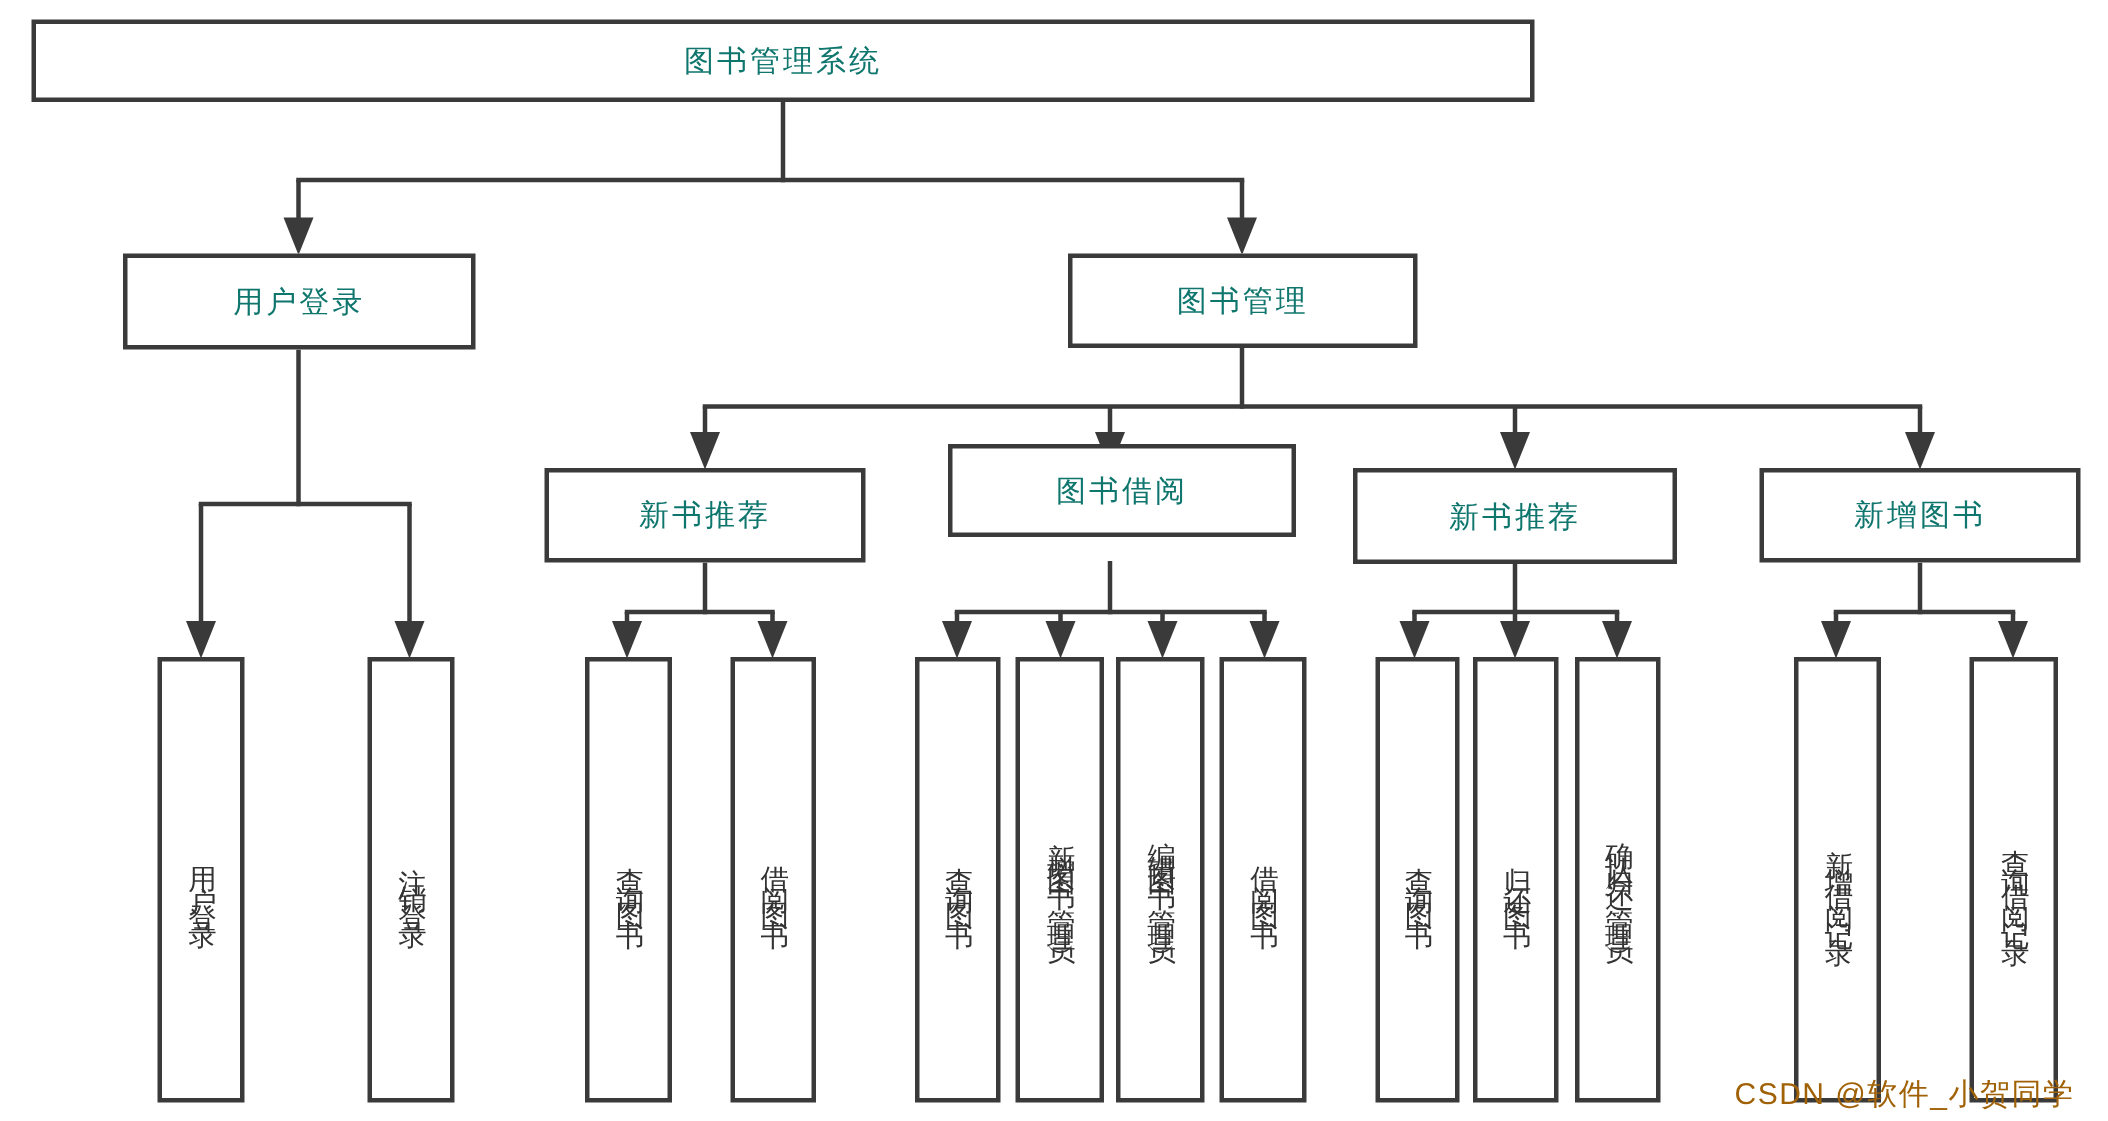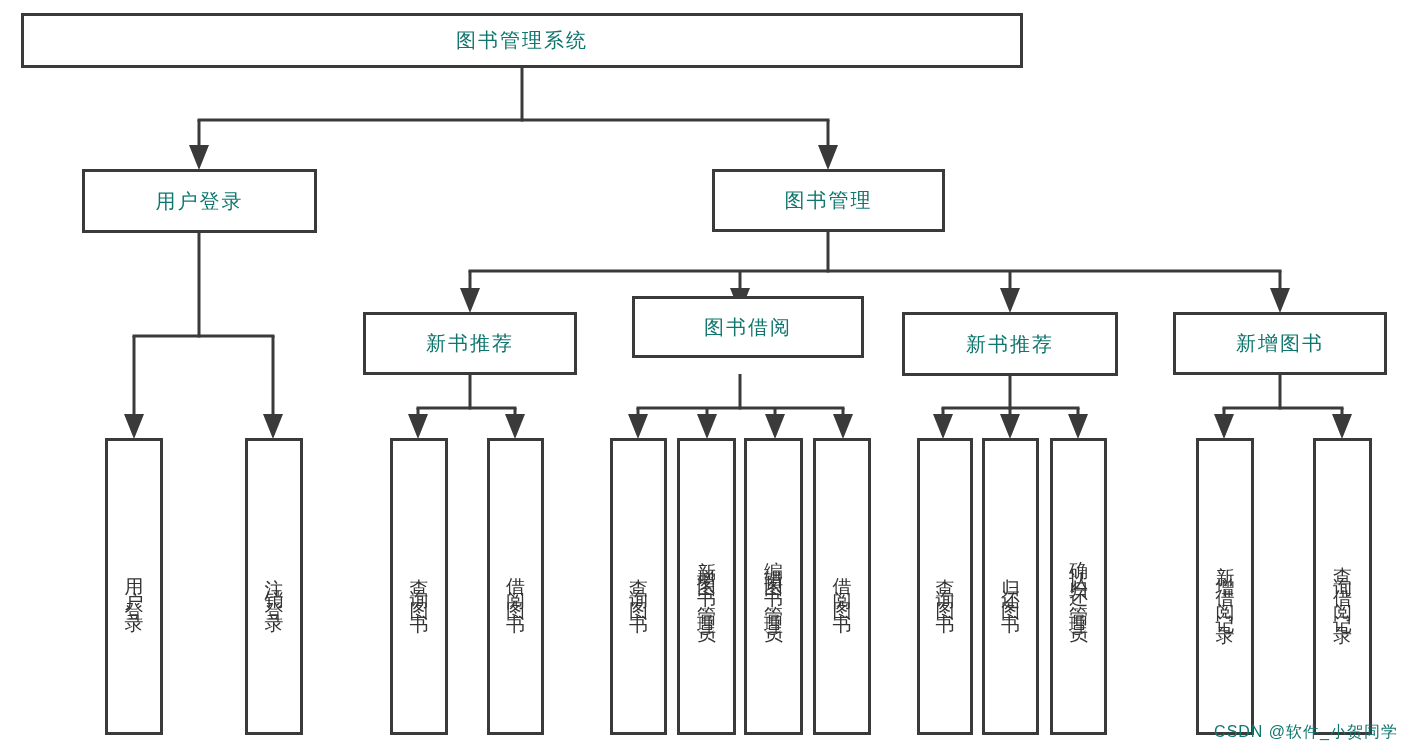--- a/index.html
+++ b/index.html
@@ -42,25 +42,25 @@
     align-items: center;
     justify-content: center;
     font-size: 19px;
     letter-spacing: 12px;
     color: #333333;
     z-index: 2;
   }
   .vbox.long { letter-spacing: 9px; }
   .watermark {
     position: absolute;
-    right: 7px;
+    right: 22px;
     bottom: 4px;
-    font-size: 16px;
+    font-size: 20px;
     letter-spacing: 1px;
-    color: #0f766e;
+    color: #a16207;
     z-index: 10;
     white-space: nowrap;
   }
   
   #n-root   { left: 21px;   top: 13px;  width: 1002px; height: 55px; }
   #n-login  { left: 82px;   top: 169px; width: 235px;  height: 64px; }
   #n-mgmt   { left: 712px;  top: 169px; width: 233px;  height: 63px; }
   #n-rec    { left: 363px;  top: 312px; width: 214px;  height: 63px; }
   #n-borrow { left: 632px;  top: 296px; width: 232px;  height: 62px; }
   #n-cur    { left: 902px;  top: 312px; width: 216px;  height: 64px; }

